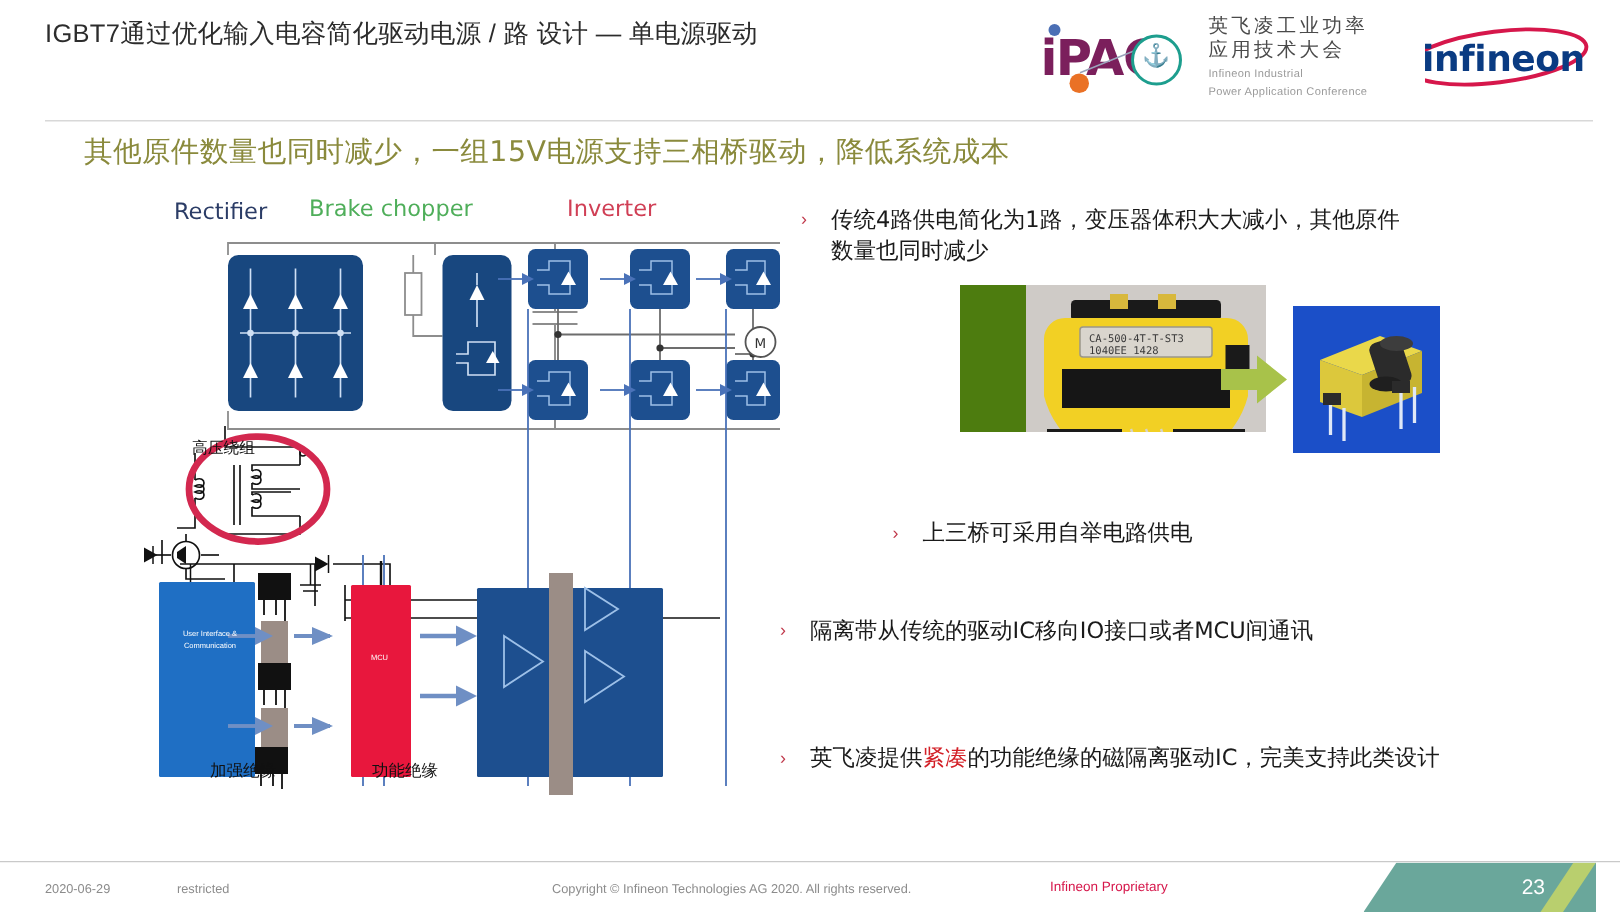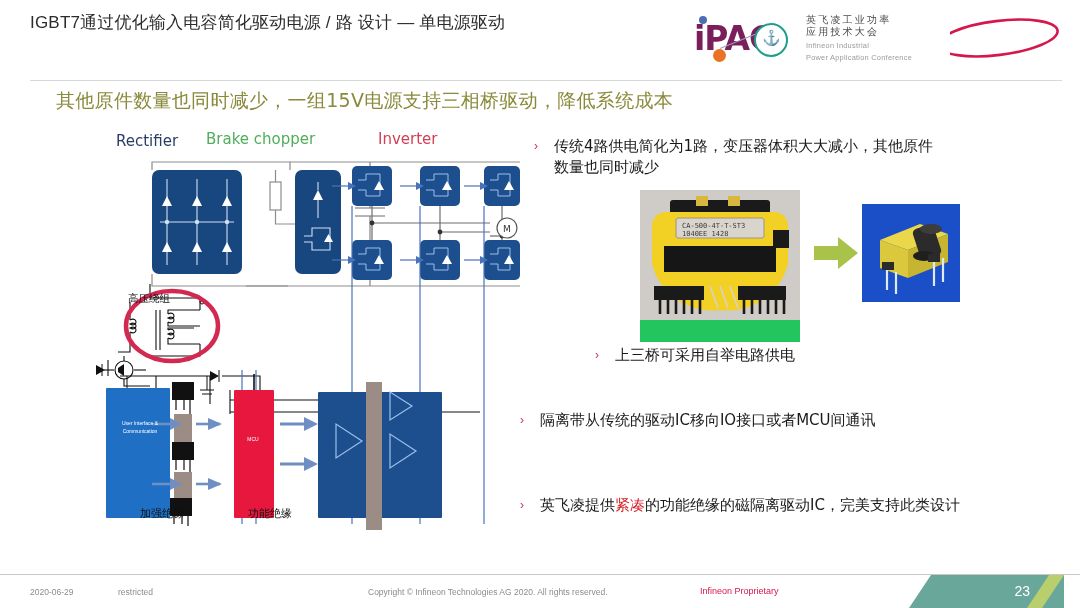--- a/index.html
+++ b/index.html
@@ -89,21 +89,21 @@
   .ipac-line {
     position: absolute;
     left: 26px; top: 33px;
     width: 40px; height: 1px;
     background: #9aa3bb;
     transform: rotate(-22deg);
     transform-origin: left center;
   }
   .ipac-caption { line-height: 1.25; }
   .ipac-cn {
-    font-size: 10px;
+    font-size: 13px;
     color: #4a4a4a;
     letter-spacing: 2.2px;
     font-family: "DejaVu Sans", sans-serif;
   }
   .ipac-en {
     font-size: 7.4px;
     color: #9a9a9a;
     letter-spacing: .25px;
     margin-top: 2px;
     line-height: 1.35;
@@ -229,23 +229,24 @@
   #photo-group {
     position: absolute;
     left: 120px;
     top: 60px;
     width: 320px;
     height: 130px;
   }
   #photo-old {
     position: absolute;
     left: 0; top: 0;
-    width: 160px; height: 152px;
-    background: #22c55e;
+    width: 160px; height: 98px;
+    background: #4d7c0f;
     overflow: hidden;
+    padding-left: 44px;
   }
   #photo-new {
     position: absolute;
     left: 222px; top: 14px;
     width: 98px; height: 98px;
     background: #1b4fc8;
     overflow: hidden;
   }
   #green-arrow {
     position: absolute;
@@ -319,20 +320,21 @@
       <div class="ipac-en">Infineon Industrial</div>
       <div class="ipac-en">Power Application Conference</div>
     </div>
   </div>
 
   <div class="ifx-logo">
     <svg class="ifx-swoosh-svg" width="128" height="44" viewBox="0 0 128 44">
       <ellipse cx="64" cy="22" rx="60" ry="17" fill="none" stroke="#d6174b" stroke-width="2.6" transform="rotate(-7 64 22)"></ellipse>
       <rect x="0" y="0" width="16" height="44" fill="#ffffff"></rect>
     </svg>
+    <div class="ifx-word">infineon</div>
   </div>
 
 </div>
 
 <div id="header-rule"></div>
 
 <div id="subtitle">其他原件数量也同时减少，一组15V电源支持三相桥驱动，降低系统成本</div>
 
 <div id="circuit-panel">
 

